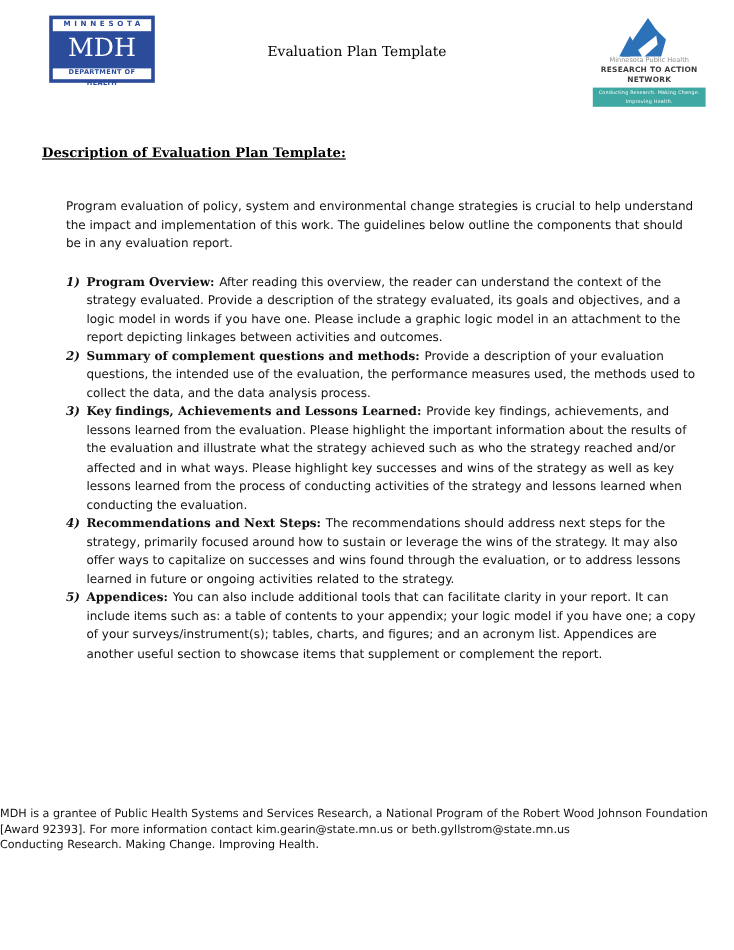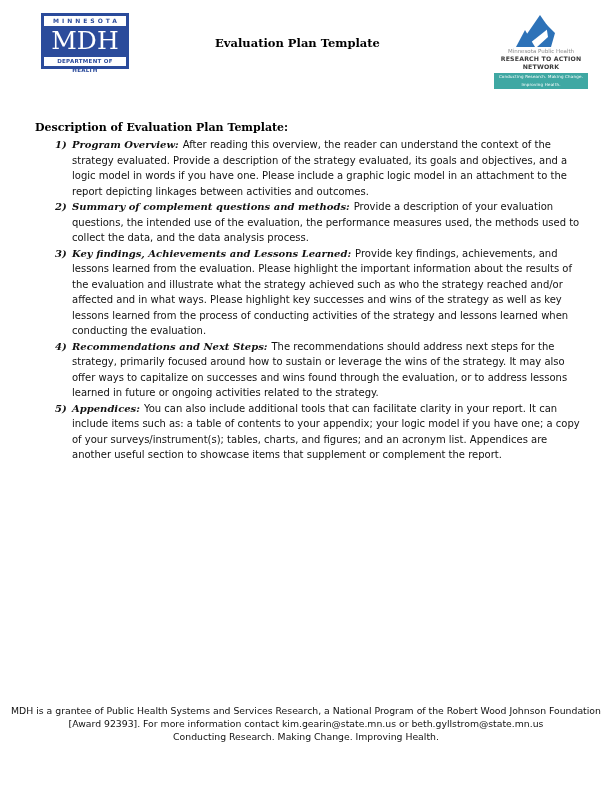--- a/index.html
+++ b/index.html
@@ -28,37 +28,37 @@
     background:#ffffff; color:#2b4b9b;
     font-size:6px; font-weight:bold; letter-spacing:3px;
     text-align:center; line-height:10px;
     text-indent:3px;
     font-family:"DejaVu Sans", sans-serif;
   }
   .mdh-main {
     flex:1;
     color:#ffffff; text-align:center;
     font-family:"DejaVu Serif", serif;
-    font-size:25px; line-height:29px; font-weight:normal;
+    font-size:21px; line-height:29px; font-weight:normal;
     letter-spacing:0px;
   }
   .mdh-bottom {
     margin:0 2px 2px 2px; height:9px;
     background:#ffffff; color:#2b4b9b;
     font-size:5.5px; font-weight:bold;
     text-align:center; line-height:9px; letter-spacing:0.3px;
     font-family:"DejaVu Sans", sans-serif;
   }
 
   
   .doc-title {
     position:absolute; left:0; right:17px; top:36px;
     text-align:center;
     font-family:"DejaVu Serif", serif;
-    font-weight:bold; font-size:11.5px; line-height:15px;
+    font-weight:normal; font-size:11.5px; line-height:15px;
     color:#000000;
   }
 
   
   .ran-logo {
     position:absolute; left:494px; top:14px; width:94px;
     text-align:center;
   }
   .ran-icon { display:block; margin:0 auto; }
   .ran-line1 {
@@ -79,45 +79,46 @@
   }
 
   
   .content {
     position:absolute; left:35px; top:121px; width:545px;
     font-size:10px; line-height:15.5px;
   }
   .section-heading {
     font-family:"DejaVu Serif", serif;
     font-weight:bold; font-size:11px; line-height:14px;
-    margin-bottom:2px;
+    margin-bottom:30px;
     color:#000000;
+    text-decoration:underline;
   }
   .intro {
     margin-left:20px; width:525px;
     margin-bottom:16px;
     text-align:left;
   }
   .list { margin-left:20px; width:525px; }
   .list-item { position:relative; padding-left:17px; }
   .item-num {
     position:absolute; left:0; top:0;
     font-style:italic; font-weight:bold;
     font-family:"DejaVu Serif", serif;
   }
   .item-lead {
-    font-style:italic; font-weight:bold;
+    font-weight:bold;
     font-family:"DejaVu Serif", serif;
     margin-right:4px;
   }
 
   
   .footer {
-    position:absolute; left:0; right:0; top:704px;
-    text-align:center;
+    position:absolute; left:0; right:0; top:672px;
+    text-align:left;
     font-size:9.3px; line-height:13px;
     color:#111111;
   }
 </style>
 </head>
 <body>
 
 <div class="page">
 
   <div class="mdh-logo">
@@ -136,20 +137,21 @@
       <polygon points="10,16 20,33 1,33" fill="#2d72b8"></polygon>
       <polygon points="31,10 40,19 36,33 22,33 33,23" fill="#2d72b8"></polygon>
     </svg>
     <div class="ran-line1">Minnesota Public Health</div>
     <div class="ran-line2">RESEARCH TO ACTION NETWORK</div>
     <div class="ran-tagline">Conducting Research. Making Change. Improving Health.</div>
   </div>
 
   <div class="content">
     <div class="section-heading">Description of Evaluation Plan Template:</div>
+    <div class="intro">Program evaluation of policy, system and environmental change strategies is crucial to help understand the impact and implementation of this work. The guidelines below outline the components that should be in any evaluation report.</div>
 
     <div class="list">
       <div class="list-item">
         <span class="item-num">1)</span><span class="item-lead">Program Overview:</span><span>After reading this overview, the reader can understand the context of the strategy evaluated. Provide a description of the strategy evaluated, its goals and objectives, and a logic model in words if you have one.  Please include a graphic logic model in an attachment to the report depicting linkages between activities and outcomes.</span>
       </div>
       <div class="list-item">
         <span class="item-num">2)</span><span class="item-lead">Summary of complement questions and methods:</span><span>Provide a description of your evaluation questions, the intended use of the evaluation, the performance measures used, the methods used to collect the data, and the data analysis process.</span>
       </div>
       <div class="list-item">
         <span class="item-num">3)</span><span class="item-lead">Key findings, Achievements and Lessons Learned:</span><span>Provide key findings, achievements, and lessons learned from the evaluation.  Please highlight the important information about the results of the evaluation and illustrate what the strategy achieved such as who the strategy reached and/or affected and in what ways. Please highlight key successes and wins of the strategy as well as key lessons learned from the process of conducting activities of the strategy and lessons learned when conducting the evaluation.</span>

